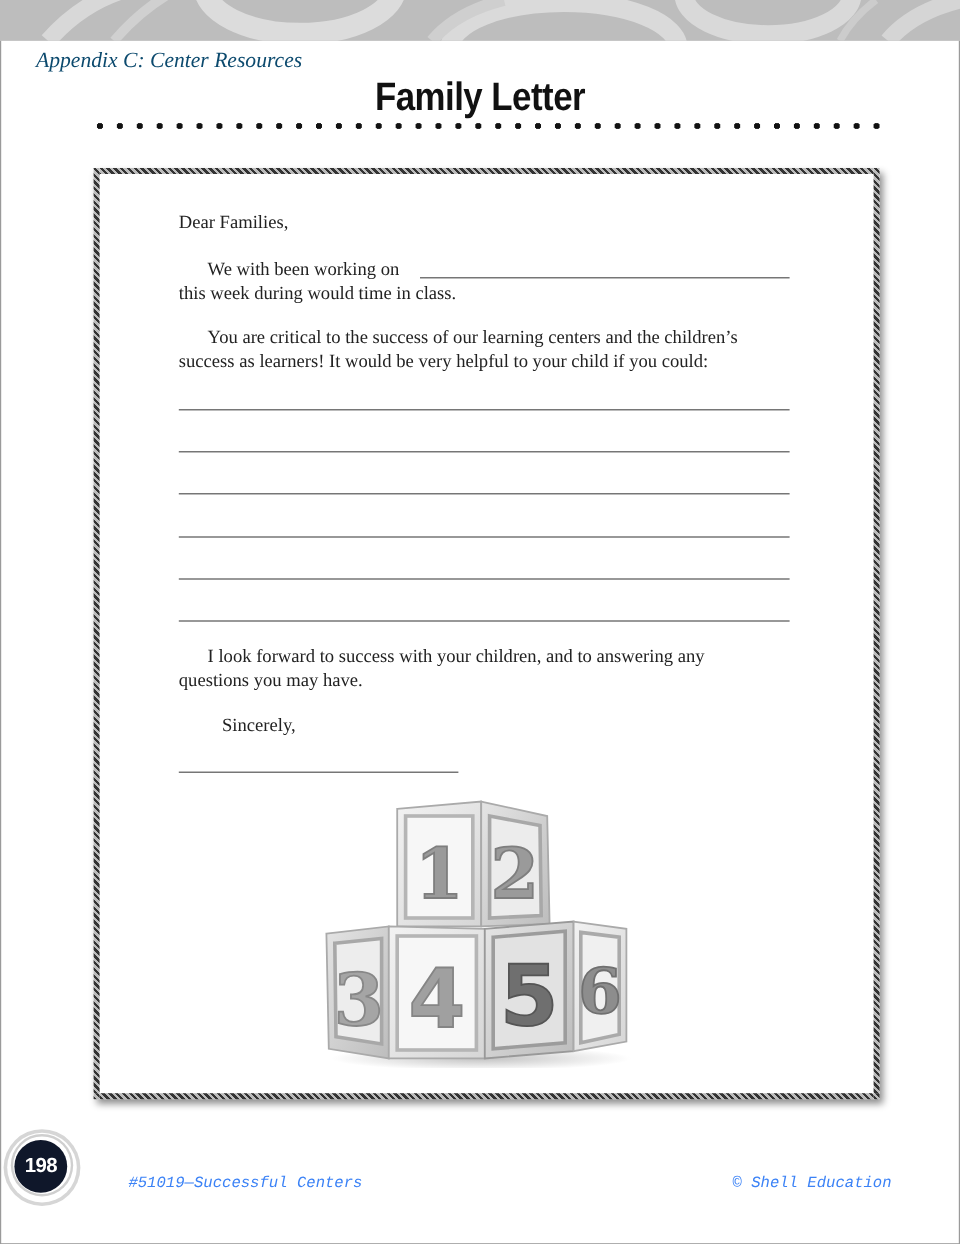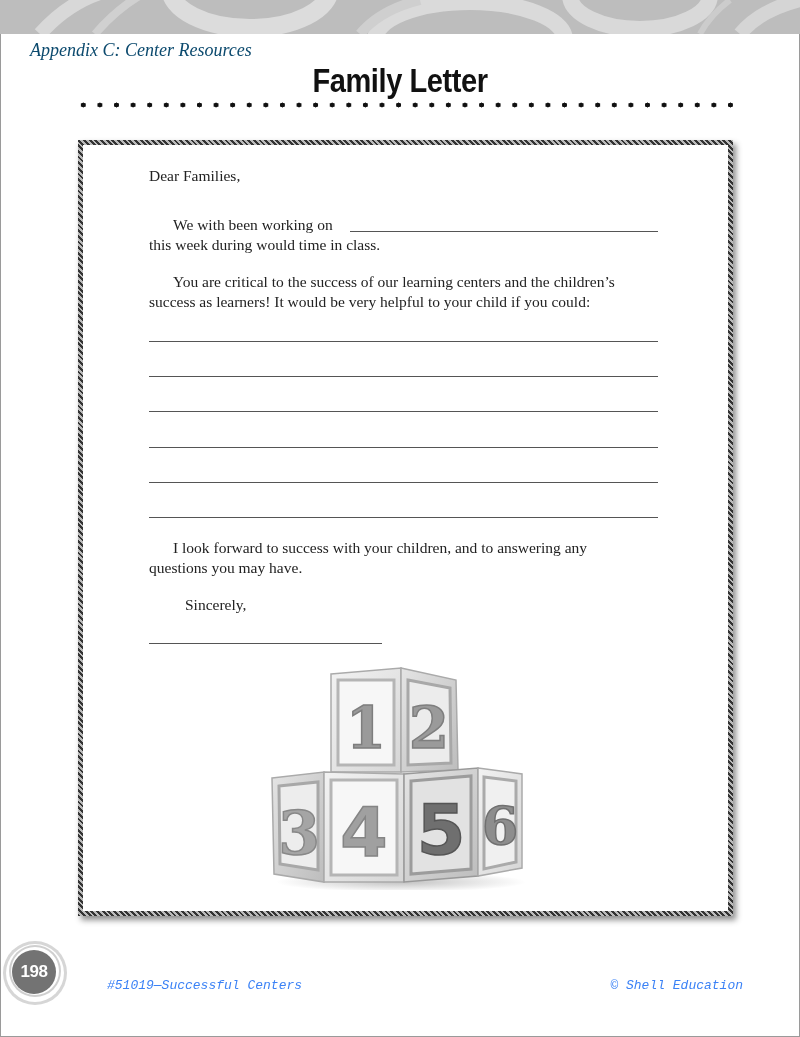--- a/index.html
+++ b/index.html
@@ -60,21 +60,21 @@
     .blocks {
       position: absolute; left: 266px; top: 664px; width: 262px; height: 226px;
     }
 
     
     .page-badge {
       position: absolute; left: 2px; top: 940px; width: 70px; height: 70px;
     }
     .page-number {
       position: absolute; left: 12px; top: 950px; width: 44px; height: 44px;
-      border-radius: 50%; background: #737373; color: #fff;
+      border-radius: 50%; background: #0f172a; color: #fff;
       font-family: "Liberation Sans", "DejaVu Sans", sans-serif; font-weight: bold;
       font-size: 17px; line-height: 44px; text-align: center; letter-spacing: -0.5px;
     }
     .footer-left, .footer-right {
       position: absolute; top: 978px;
       font-family: Liberation Mono, monospace; font-style: italic;
       font-size: 13px; color: #3b82f6; margin-left: 28px;
     }
     .footer-left { left: 79px; }
     .footer-right { right: 57px; }
@@ -97,21 +97,21 @@
     <path d="M700 34 Q710 15 730 0" stroke="#cccccc" stroke-width="6" fill="none"></path>
   </svg>
 </div>
 
 <div class="appendix-label">Appendix C: Center Resources</div>
 <div class="page-title">Family Letter</div>
 <div class="dot-rule"></div>
 
 <div class="letter-box"></div>
 
-<div class="letter-text" style="top:166px;">Dear Families,</div>
+<div class="letter-text" style="top:176px;">Dear Families,</div>
 
 <div class="letter-text indent" style="top:215px; width:520px;">
   <span>We with been working on</span>
 </div>
 <div class="blank-line" style="left:350px; top:231px; width:308px;"></div>
 <div class="letter-text" style="top:235px;">this week during would time in class.</div>
 
 <div class="letter-text indent" style="top:272px; width:510px;">You are critical to the success of our learning centers and the children’s success as learners! It would be very helpful to your child if you could:</div>
 
 <div class="blank-line" style="left:149px; top:341px; width:509px;"></div>

